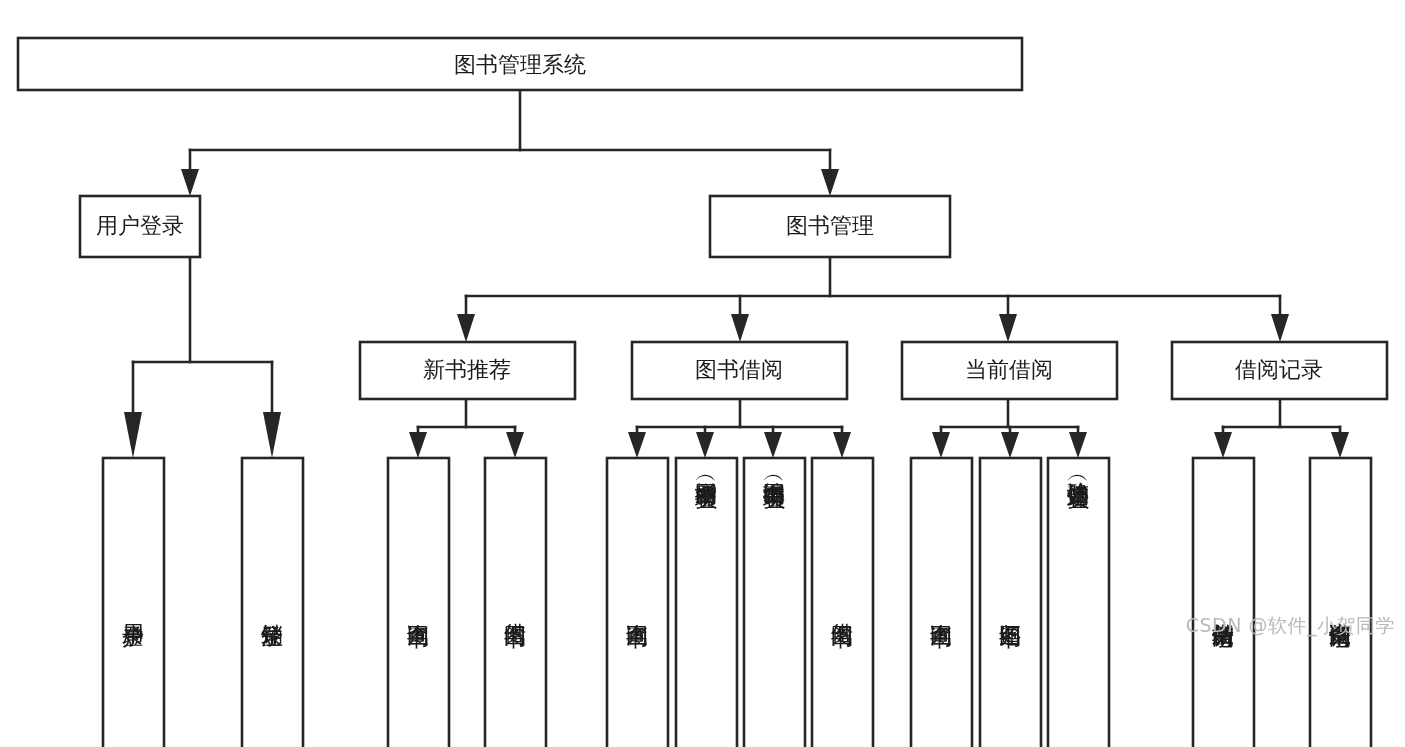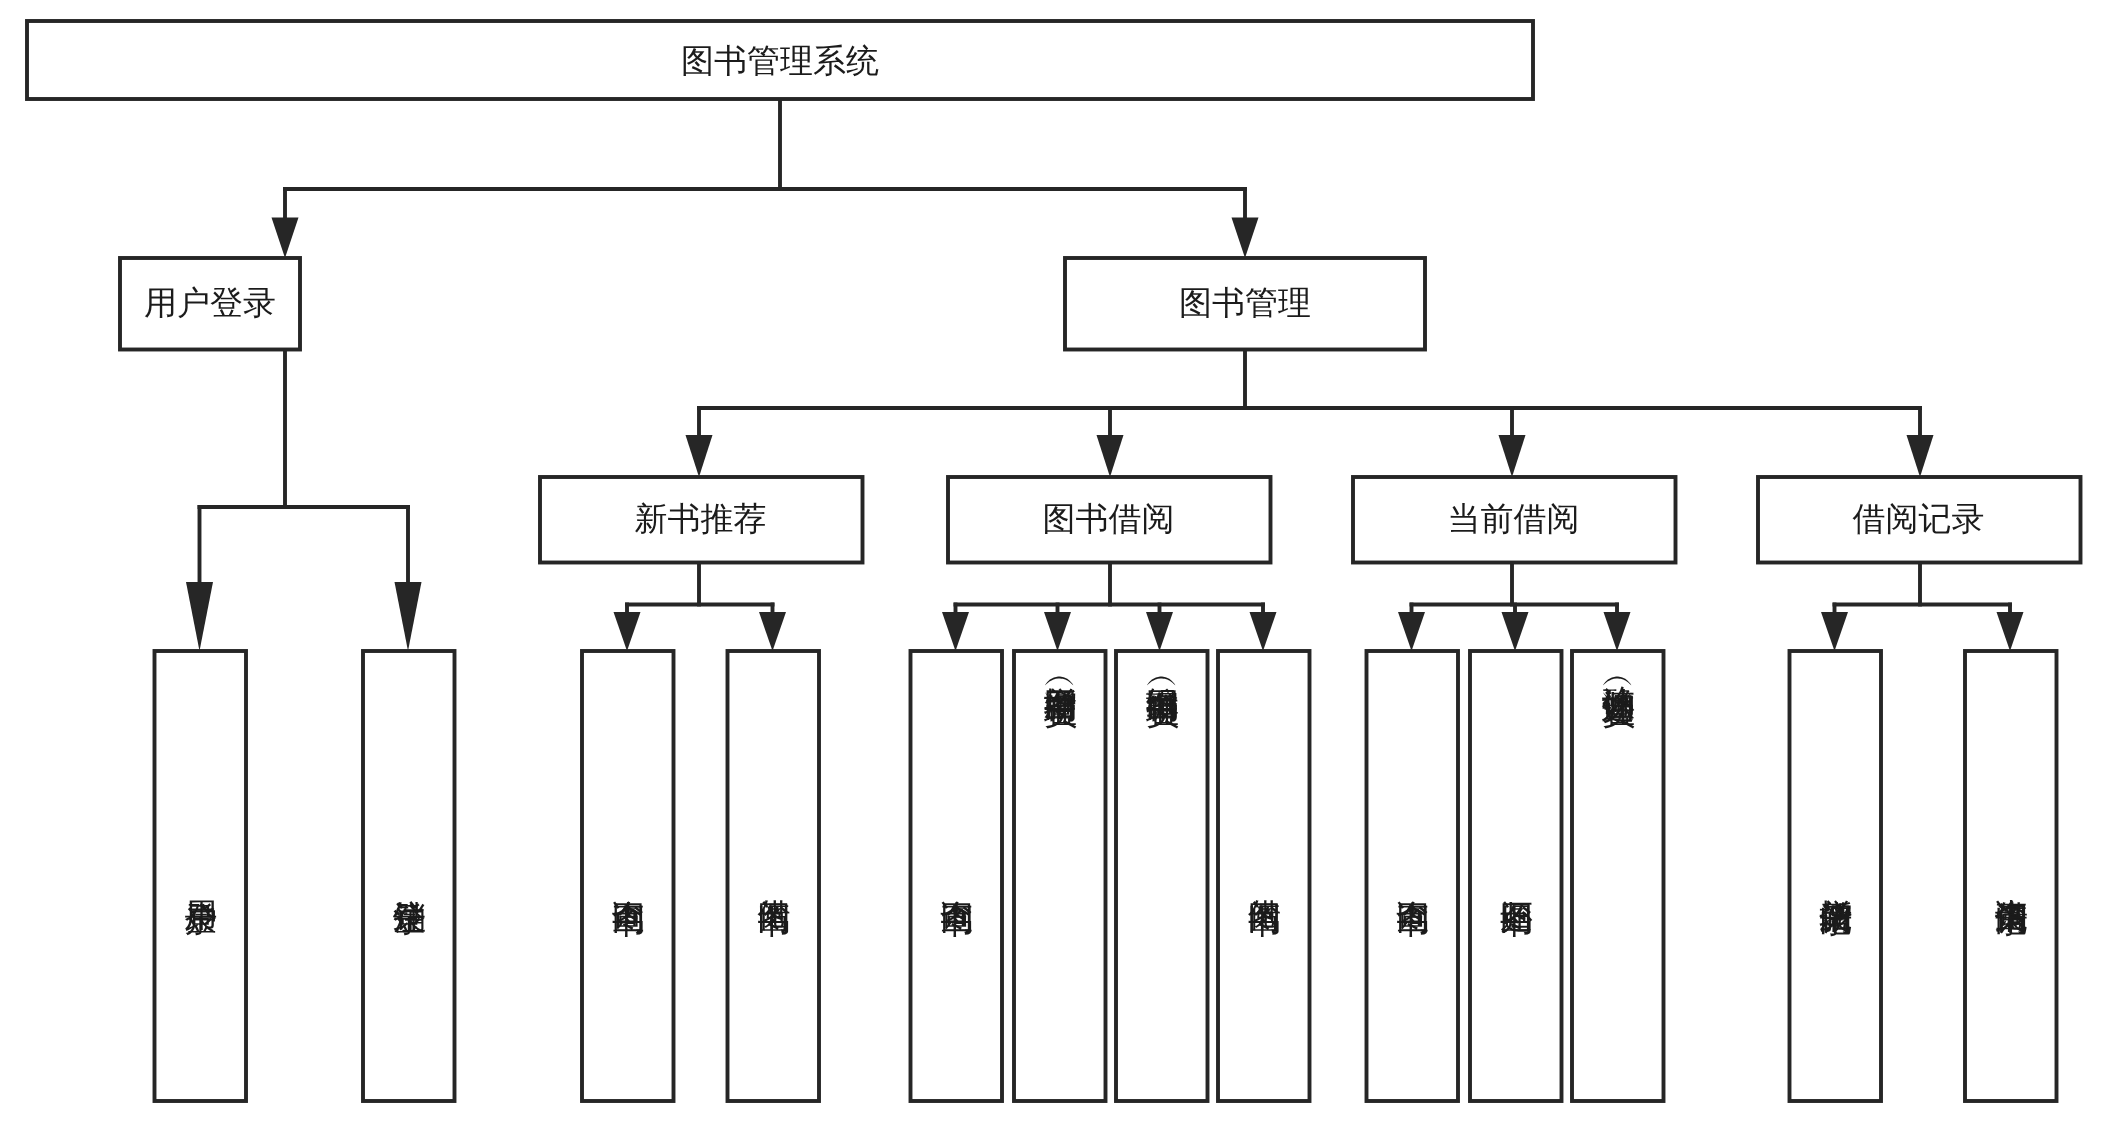--- a/index.html
+++ b/index.html
@@ -11,20 +11,21 @@
     width: 1405px;
     height: 747px;
     font-family: "DejaVu Sans", "Liberation Sans", sans-serif;
     overflow: hidden;
   }
   #diagram-root {
     position: relative;
     width: 1405px;
     height: 621px;
     background: #ffffff;
+    margin-top: 24px;
   }
   svg.diagram {
     position: absolute;
     left: 0;
     top: 0;
     width: 1405px;
     height: 747px;
   }
   .node-rect {
     fill: #ffffff;
@@ -207,13 +208,14 @@
   <div class="vlabel top-align" style="left:744px; top:434px; width:61px; height:300px;">编辑图书（管理员）</div>
   <div class="vlabel" style="left:812px; top:434px; width:61px; height:300px;">借阅图书</div>
 
   <div class="vlabel" style="left:911px; top:434px; width:61px; height:300px;">查询图书</div>
   <div class="vlabel" style="left:980px; top:434px; width:61px; height:300px;">归还图书</div>
   <div class="vlabel top-align" style="left:1048px; top:434px; width:61px; height:300px;">确认归还（管理员）</div>
 
   <div class="vlabel" style="left:1193px; top:434px; width:61px; height:300px;">新增借阅记录</div>
   <div class="vlabel" style="left:1310px; top:434px; width:61px; height:300px;">查询借阅记录</div>
 
+  <div class="watermark">CSDN @软件_小贺同学</div>
 </div>
 
 </body></html>

